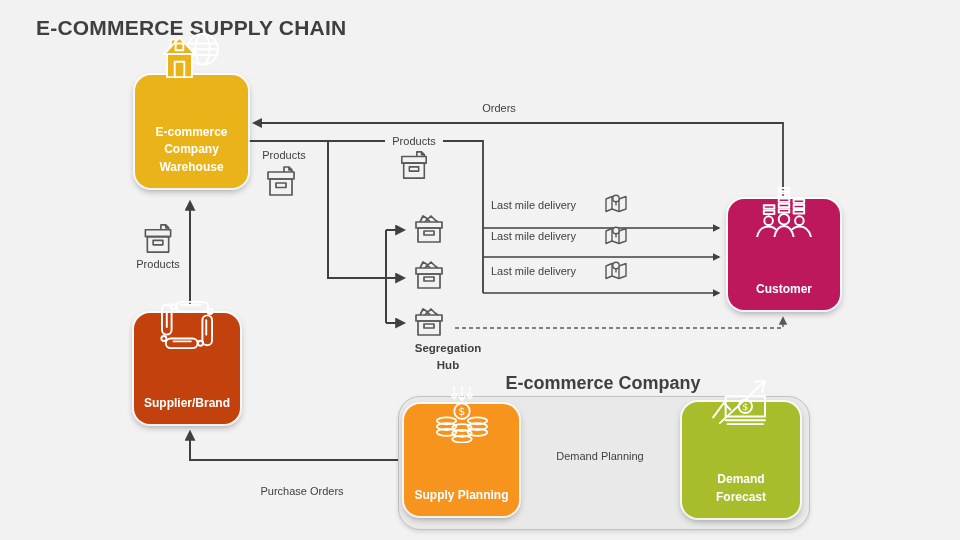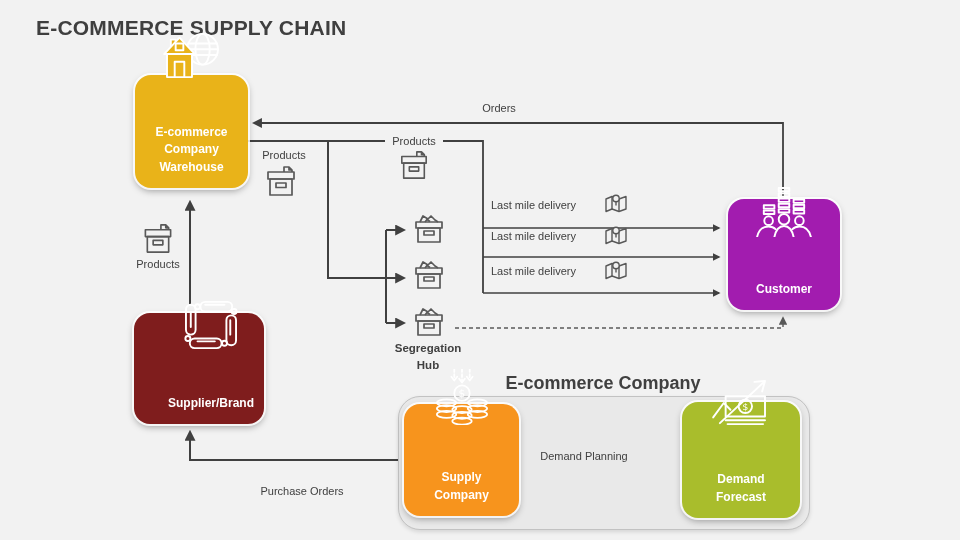--- a/index.html
+++ b/index.html
@@ -70,38 +70,38 @@
         <path d="M10,19 V10 H15 V14" fill="#E9B319"></path>
         <polygon points="3,25 19,8 35,25" fill="#E9B319"></polygon>
         <rect x="15" y="14" width="8" height="7" fill="#E9B319"></rect>
         <rect x="6" y="25" width="26" height="24" fill="#E9B319"></rect>
         <rect x="14" y="33" width="10" height="16" fill="#E9B319"></rect>
       </svg>
     </div>
     <div class="nlabel">E-commerce Company Warehouse</div>
   </div>
 
-  <div class="node" style="left:134px;top:313px;width:106px;height:111px;background:#7f1d1d;padding-left:24px;">
+  <div class="node" style="left:134px;top:313px;width:106px;height:111px;background:#c2410c;">
     <div class="nicon">
       <svg width="56" height="52" viewBox="0 0 58 54" fill="none" stroke="#fff" stroke-width="2" stroke-linecap="round" stroke-linejoin="round">
         <rect x="18" y="3" width="33" height="10" rx="5"></rect>
         <rect x="45" y="17" width="10" height="31" rx="5"></rect>
         <rect x="7" y="41" width="33" height="10" rx="5"></rect>
         <rect x="3" y="6" width="10" height="31" rx="5"></rect>
         <circle cx="15" cy="8" r="2.6"></circle>
         <circle cx="53" cy="13" r="2.6"></circle>
         <circle cx="43" cy="46" r="2.6"></circle>
         <circle cx="5" cy="41" r="2.6"></circle>
         <path d="M8,14 V29 M49,22 V37 M23,6 H43 M15,44 H33"></path>
       </svg>
     </div>
     <div class="nlabel">Supplier/Brand</div>
   </div>
 
-  <div class="node" style="left:728px;top:199px;width:112px;height:111px;background:#a21caf;">
+  <div class="node" style="left:728px;top:199px;width:112px;height:111px;background:#be185d;">
     <div class="nicon">
       <svg width="58" height="50" viewBox="0 0 60 52" fill="none" stroke="#fff" stroke-width="2" stroke-linecap="round" stroke-linejoin="round">
         <rect x="9" y="19" width="11" height="3.5"></rect>
         <rect x="9" y="24.5" width="11" height="3.5"></rect>
         <rect x="24.5" y="1" width="11" height="3.5"></rect>
         <rect x="24.5" y="6.5" width="11" height="3.5"></rect>
         <rect x="24.5" y="12" width="11" height="3.5"></rect>
         <rect x="24.5" y="17.5" width="11" height="3.5"></rect>
         <rect x="24.5" y="23" width="11" height="3.5"></rect>
         <rect x="40" y="13" width="11" height="3.5"></rect>
@@ -129,21 +129,21 @@
         <ellipse cx="12" cy="41" rx="10" ry="3.6"></ellipse>
         <ellipse cx="12" cy="47" rx="10" ry="3.6"></ellipse>
         <ellipse cx="44" cy="35" rx="10" ry="3.6"></ellipse>
         <ellipse cx="44" cy="41" rx="10" ry="3.6"></ellipse>
         <ellipse cx="44" cy="47" rx="10" ry="3.6"></ellipse>
         <ellipse cx="28" cy="42" rx="10" ry="3.6"></ellipse>
         <ellipse cx="28" cy="48" rx="10" ry="3.6"></ellipse>
         <ellipse cx="28" cy="54" rx="10" ry="3.6"></ellipse>
       </svg>
     </div>
-    <div class="nlabel">Supply Company</div>
+    <div class="nlabel">Supply Planning</div>
   </div>
 
   <div class="node" style="left:682px;top:402px;width:118px;height:116px;background:#A9BD2C;">
     <div class="nicon">
       <svg width="60" height="48" viewBox="0 0 62 50" fill="none" stroke="#fff" stroke-width="2" stroke-linecap="round" stroke-linejoin="round">
         <polyline points="2,40 13,25 20,32"></polyline>
         <rect x="15" y="18" width="41" height="21"></rect>
         <circle cx="35.5" cy="28.5" r="7"></circle>
         <text x="35.5" y="32.5" text-anchor="middle" font-size="10" fill="#fff" stroke="none" font-family="DejaVu Sans, sans-serif">$</text>
         <path d="M15,43 H56 M17,47 H54"></path>
@@ -154,23 +154,23 @@
     <div class="nlabel">Demand Forecast</div>
   </div>
 
   <div class="lbl center" style="left:459px;top:102px;width:80px;">Orders</div>
   <div class="lbl center" style="left:258px;top:149px;width:52px;">Products</div>
   <div class="lbl center bgfill" style="left:385px;top:135px;width:54px;">Products</div>
   <div class="lbl center" style="left:131px;top:258px;width:54px;">Products</div>
   <div class="lbl" style="left:491px;top:199px;">Last mile delivery</div>
   <div class="lbl" style="left:491px;top:230px;">Last mile delivery</div>
   <div class="lbl" style="left:491px;top:265px;">Last mile delivery</div>
-  <div class="lbl center bold wrap" style="left:388px;top:340px;width:80px;font-size:11.5px;">Segregation Hub</div>
+  <div class="lbl center bold wrap" style="left:408px;top:340px;width:80px;font-size:11.5px;">Segregation Hub</div>
   <div class="lbl center" style="left:252px;top:439px;width:100px;margin-top:46px;">Purchase Orders</div>
-  <div class="lbl center" style="left:524px;top:450px;width:120px;">Demand Planning</div>
+  <div class="lbl center" style="left:540px;top:450px;width:120px;">Demand Planning</div>
 
   <div class="glyph" style="left:265px;top:164px;">
     <svg width="32" height="34" viewBox="0 0 32 34" fill="none" stroke="#595959" stroke-width="1.7" stroke-linejoin="round">
       <path d="M19,8 V3 H24 L27,6 V8 M24,3 V6 H27"></path>
       <rect x="3" y="8" width="26" height="7"></rect>
       <rect x="5" y="15" width="22" height="16"></rect>
       <rect x="11" y="19" width="10" height="4.5"></rect>
     </svg>
   </div>
   <div class="glyph" style="left:399px;top:148px;">

